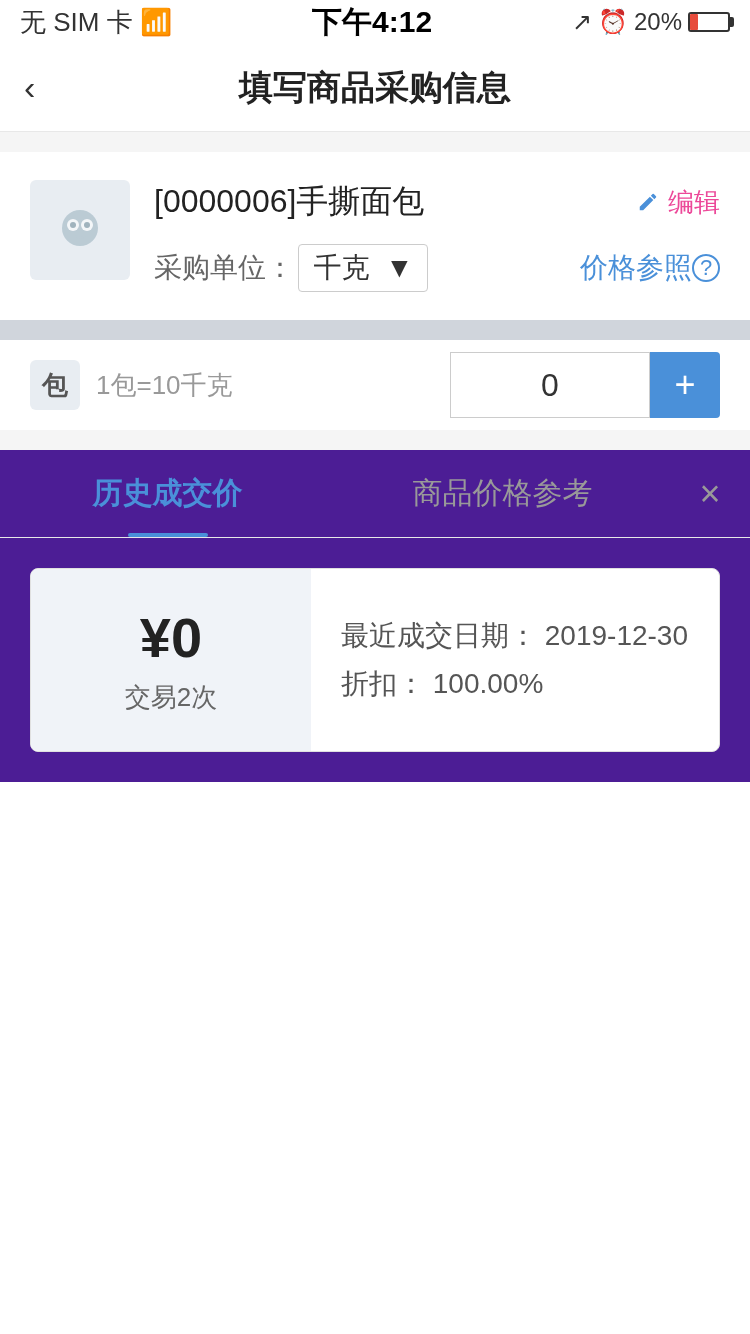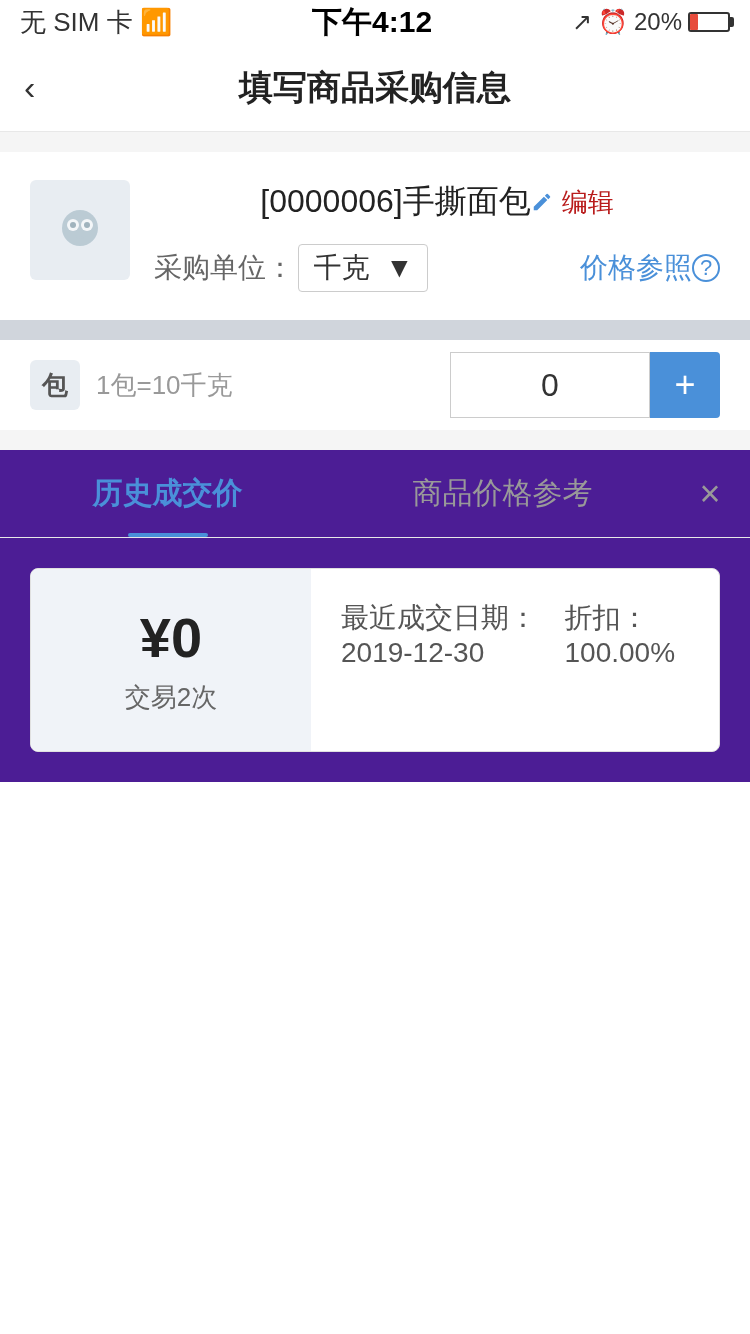--- a/index.html
+++ b/index.html
@@ -100,30 +100,30 @@
       width: 60px;
       height: 60px;
       opacity: 0.5;
     }
     .product-info {
       flex: 1;
     }
     .product-name-row {
       display: flex;
       align-items: center;
-      justify-content: center;
+      justify-content: space-between;
     }
     .product-name {
       font-size: 32px;
       color: #222;
       font-weight: 500;
     }
     .edit-link {
       font-size: 26px;
-      color: #b91c1c;
+      color: #ec4899;
       display: flex;
       align-items: center;
       gap: 9px;
       cursor: pointer;
     }
     .purchase-row {
       display: flex;
       align-items: center;
       justify-content: space-between;
       margin-top: 20px;
@@ -294,21 +294,21 @@
     }
     .history-times {
       font-size: 26px;
       color: #666;
       margin-top: 10px;
     }
     .history-right {
       flex: 1;
       padding: 30px 30px;
       display: flex;
-      flex-direction: row;
+      flex-direction: column;
       justify-content: center;
       gap: 10px;
     }
     .history-detail-row {
       font-size: 28px;
       color: #333;
     }
     .history-detail-row span {
       color: #555;
     }

